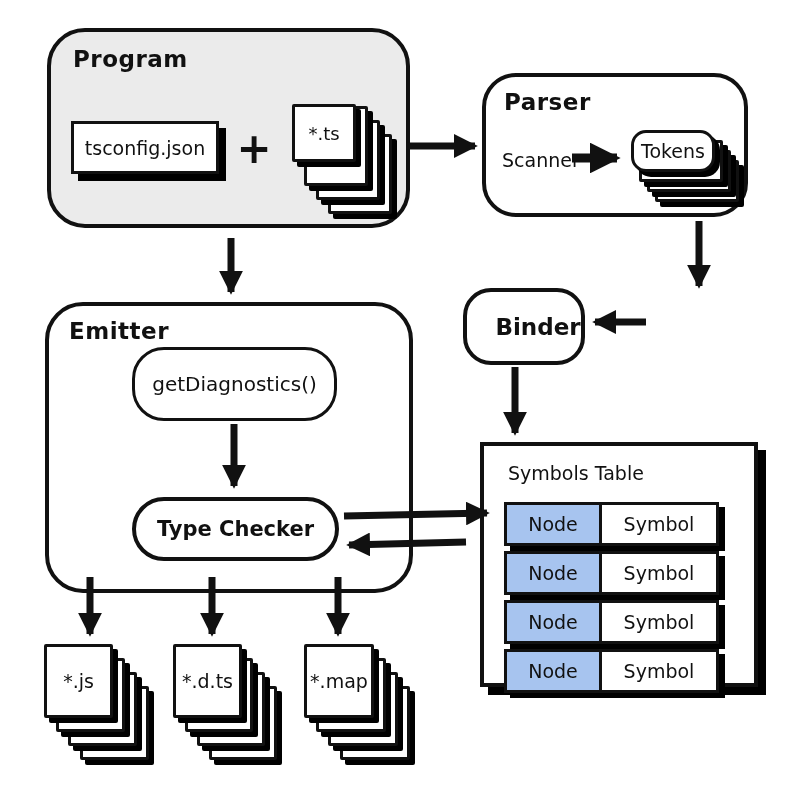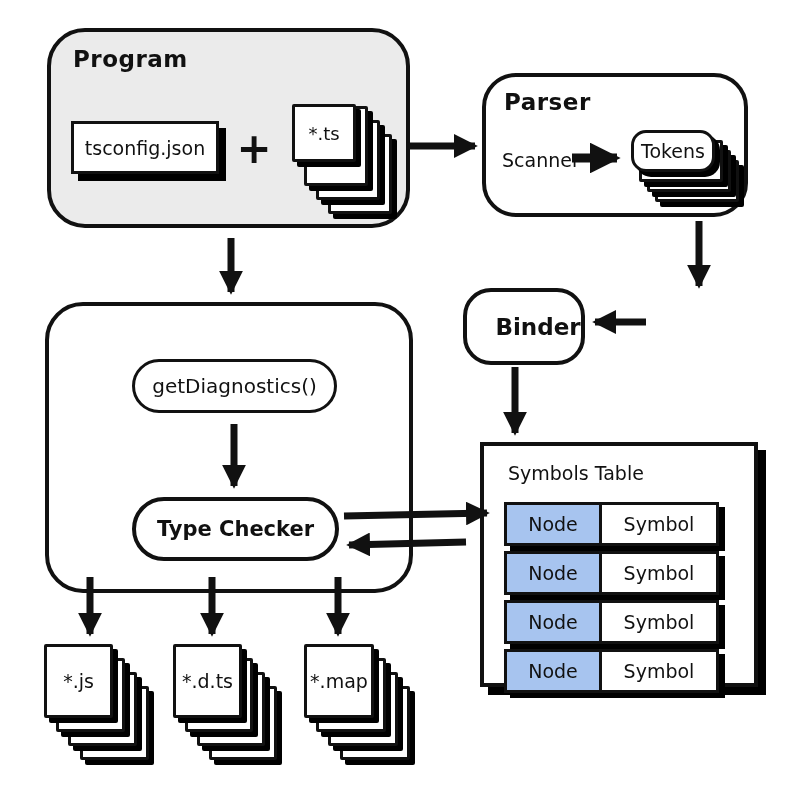--- a/index.html
+++ b/index.html
@@ -95,21 +95,22 @@
         <div class="cell sym">Symbol</div>
       </div>
       <div class="trow">
         <div class="cell node">Node</div>
         <div class="cell sym">Symbol</div>
       </div>
     </div>
   </div>
 
   <div class="abs bigbox" style="left:45px;top:302px;width:368px;height:291px;">
-    <div class="abs pill" style="left:83px;top:53px;width:205px;height:54px;border-width:3px;">
+    <div class="box-title" style="left:20px;top:12px;">Emitter</div>
+    <div class="abs pill" style="left:83px;top:41px;width:205px;height:74px;border-width:3px;">
       <span style="font-size:20px;">getDiagnostics()</span>
     </div>
     <div class="abs pill" style="left:83px;top:191px;width:207px;height:64px;">
       <span style="font-size:21px;font-weight:800;">Type Checker</span>
     </div>
   </div>
 
   <div class="stack" style="left:44px;top:644px;">
     <div class="page" style="left:36px;top:42px;width:69px;height:74px;"></div>
     <div class="page" style="left:24px;top:28px;width:69px;height:74px;"></div>

